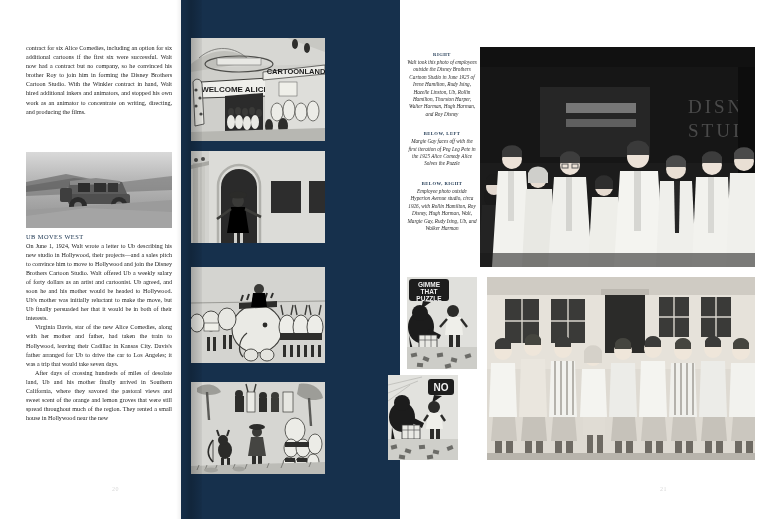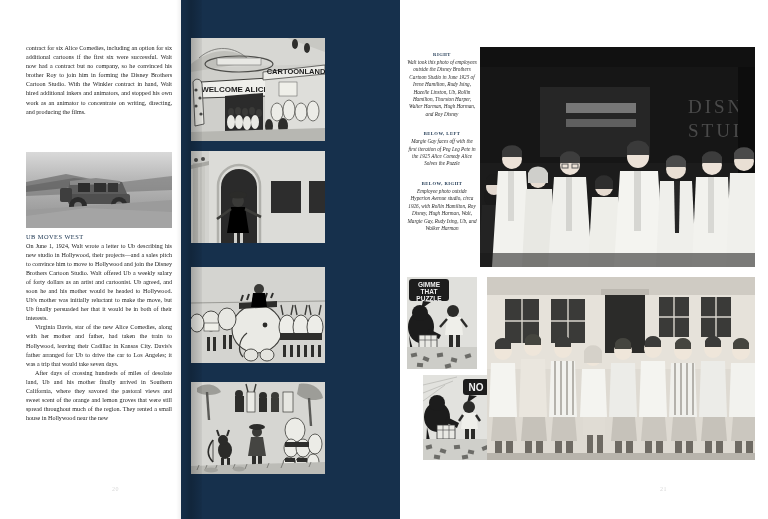--- a/index.html
+++ b/index.html
@@ -119,21 +119,21 @@
     font-style: italic;
     font-size: 5.2px;
     line-height: 7.4px;
     color: #2a2a2a;
     margin: 0 0 13px 0;
   }
 
   
   #photo-group-1925 { left: 480px; top: 47px;  width: 275px; height: 220px; }
   #photo-puzzle-top { left: 407px; top: 277px; width: 70px;  height: 92px; }
-  #photo-puzzle-bot { left: 423px; top: 375px; width: 70px;  height: 85px; }
+  #photo-puzzle-bot { left: 388px; top: 375px; width: 70px;  height: 85px; }
   #photo-group-1926 { left: 487px; top: 277px; width: 268px; height: 183px; }
 
   
   .folio {
     position: absolute;
     font-family: "Liberation Serif", serif;
     font-size: 6px;
     color: #d8d8d8;
     letter-spacing: 0.6px;
   }

